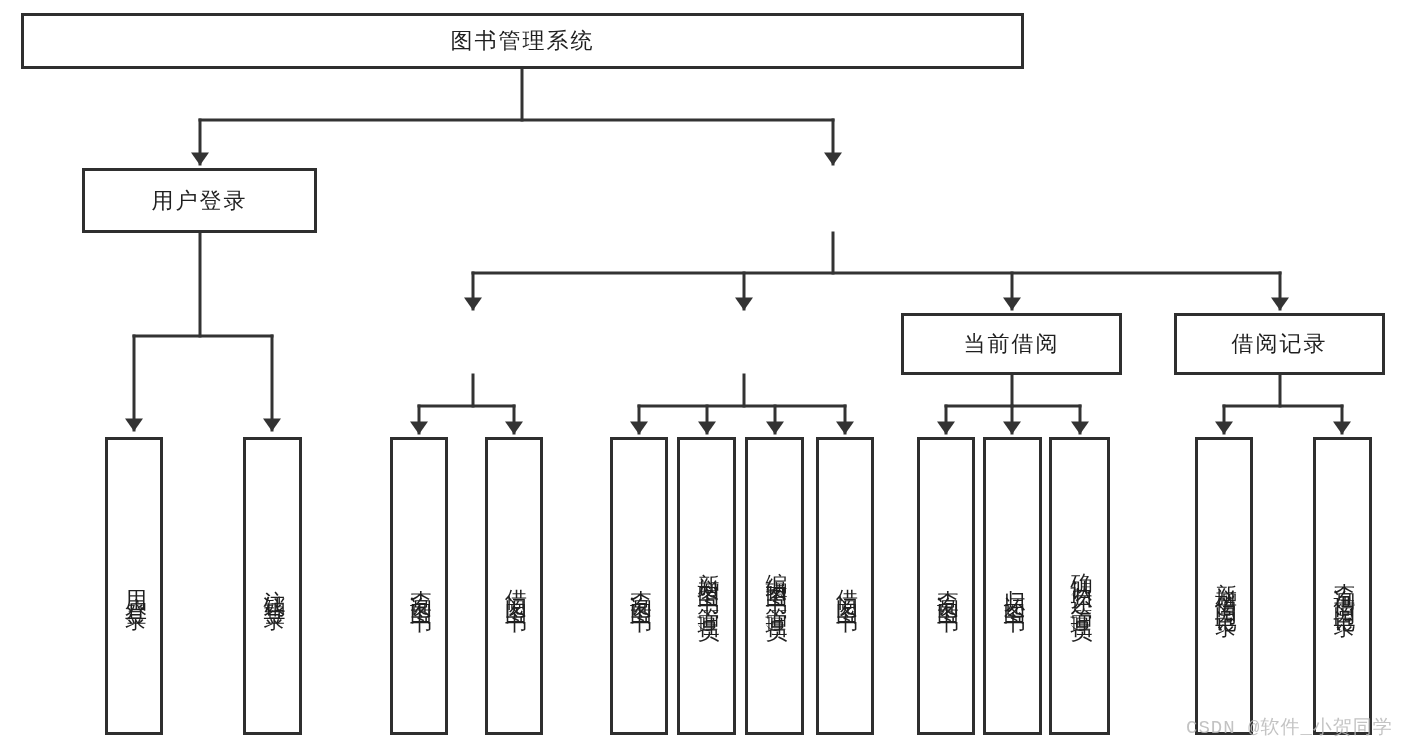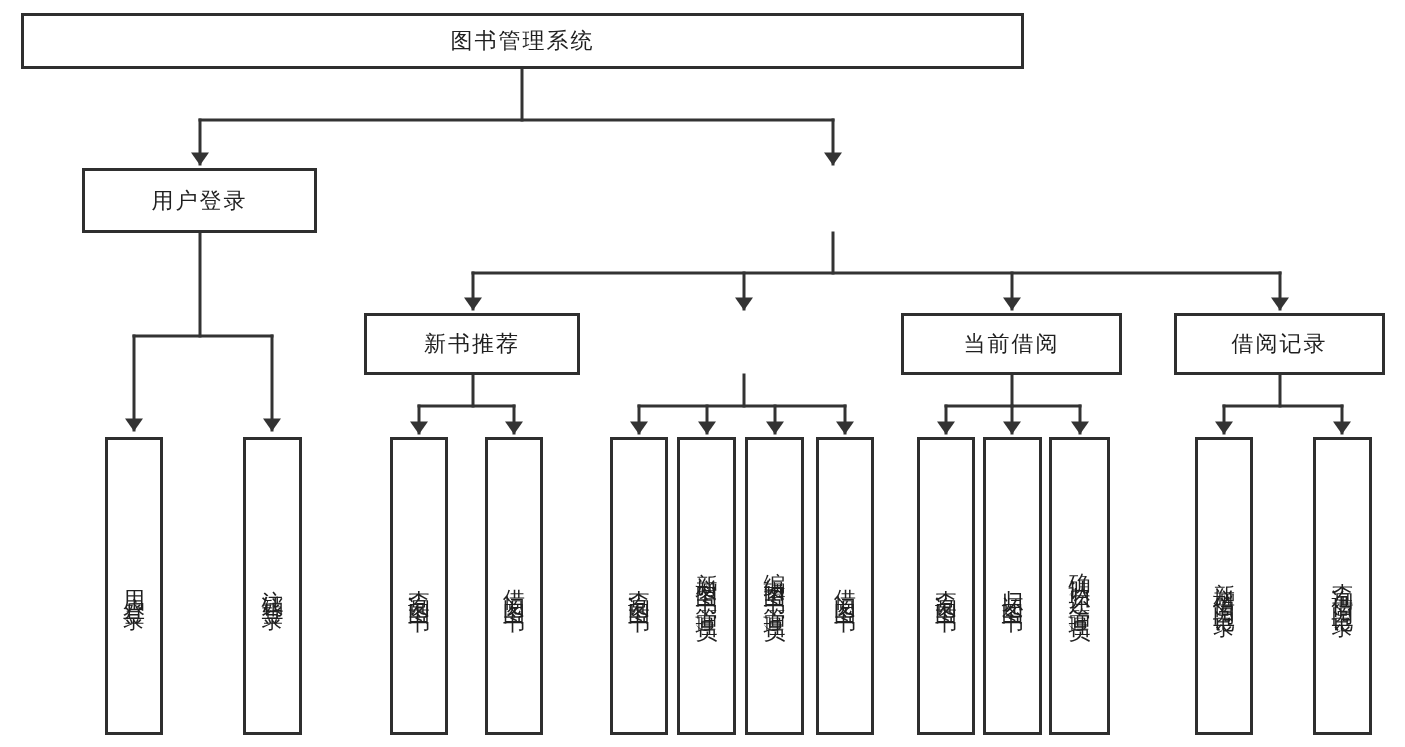--- a/index.html
+++ b/index.html
@@ -6,21 +6,21 @@
     margin: 0;
     padding: 0;
     background: #ffffff;
   }
   .canvas {
     position: relative;
     width: 1405px;
     height: 747px;
     background: #ffffff;
     overflow: hidden;
-    font-family: Liberation Serif, serif;
+    font-family: Liberation Mono, monospace;
   }
   .connectors {
     position: absolute;
     left: 0;
     top: 0;
     width: 1405px;
     height: 747px;
     pointer-events: none;
   }
   .box {
@@ -114,23 +114,20 @@
   </svg>
 
   <div class="box hbox" style="left:21px; top:13px; width:1003px; height:56px;">
     <span>图书管理系统</span>
   </div>
 
   <div class="box hbox" style="left:82px; top:168px; width:235px; height:65px;">
     <span>用户登录</span>
   </div>
 
-  <div class="box hbox" style="left:364px; top:313px; width:216px; height:62px;">
-    <span>新书推荐</span>
-  </div>
   <div class="box hbox" style="left:901px; top:313px; width:221px; height:62px;">
     <span>当前借阅</span>
   </div>
   <div class="box hbox" style="left:1174px; top:313px; width:211px; height:62px;">
     <span>借阅记录</span>
   </div>
 
   <div class="box leaf" style="left:105px; top:437px; width:58px; height:298px;">
     <span>用户登录</span>
   </div>
@@ -168,14 +165,15 @@
     <span>确认归还（管理员）</span>
   </div>
 
   <div class="box leaf" style="left:1195px; top:437px; width:58px; height:298px;">
     <span>新增借阅记录</span>
   </div>
   <div class="box leaf" style="left:1313px; top:437px; width:59px; height:298px;">
     <span>查询借阅记录</span>
   </div>
 
+  <div class="watermark">CSDN @软件_小贺同学</div>
 
 </div>
 
 </body></html>

